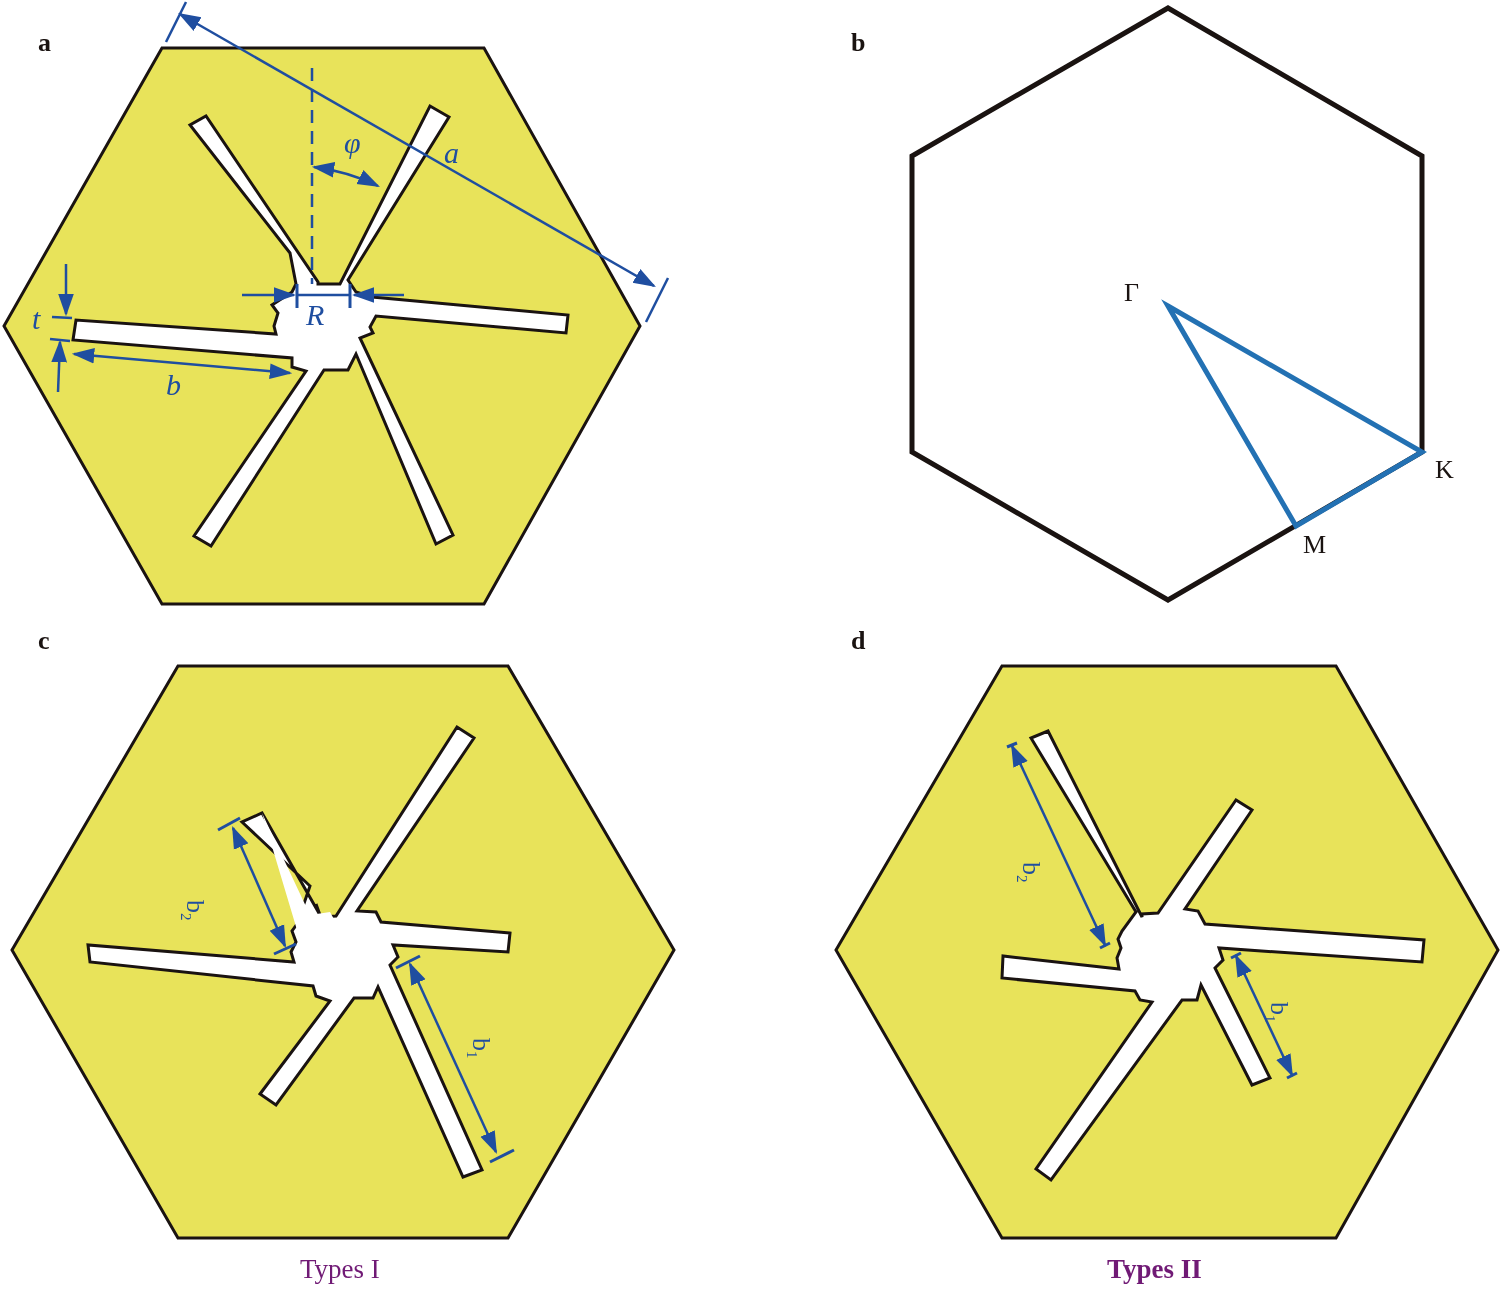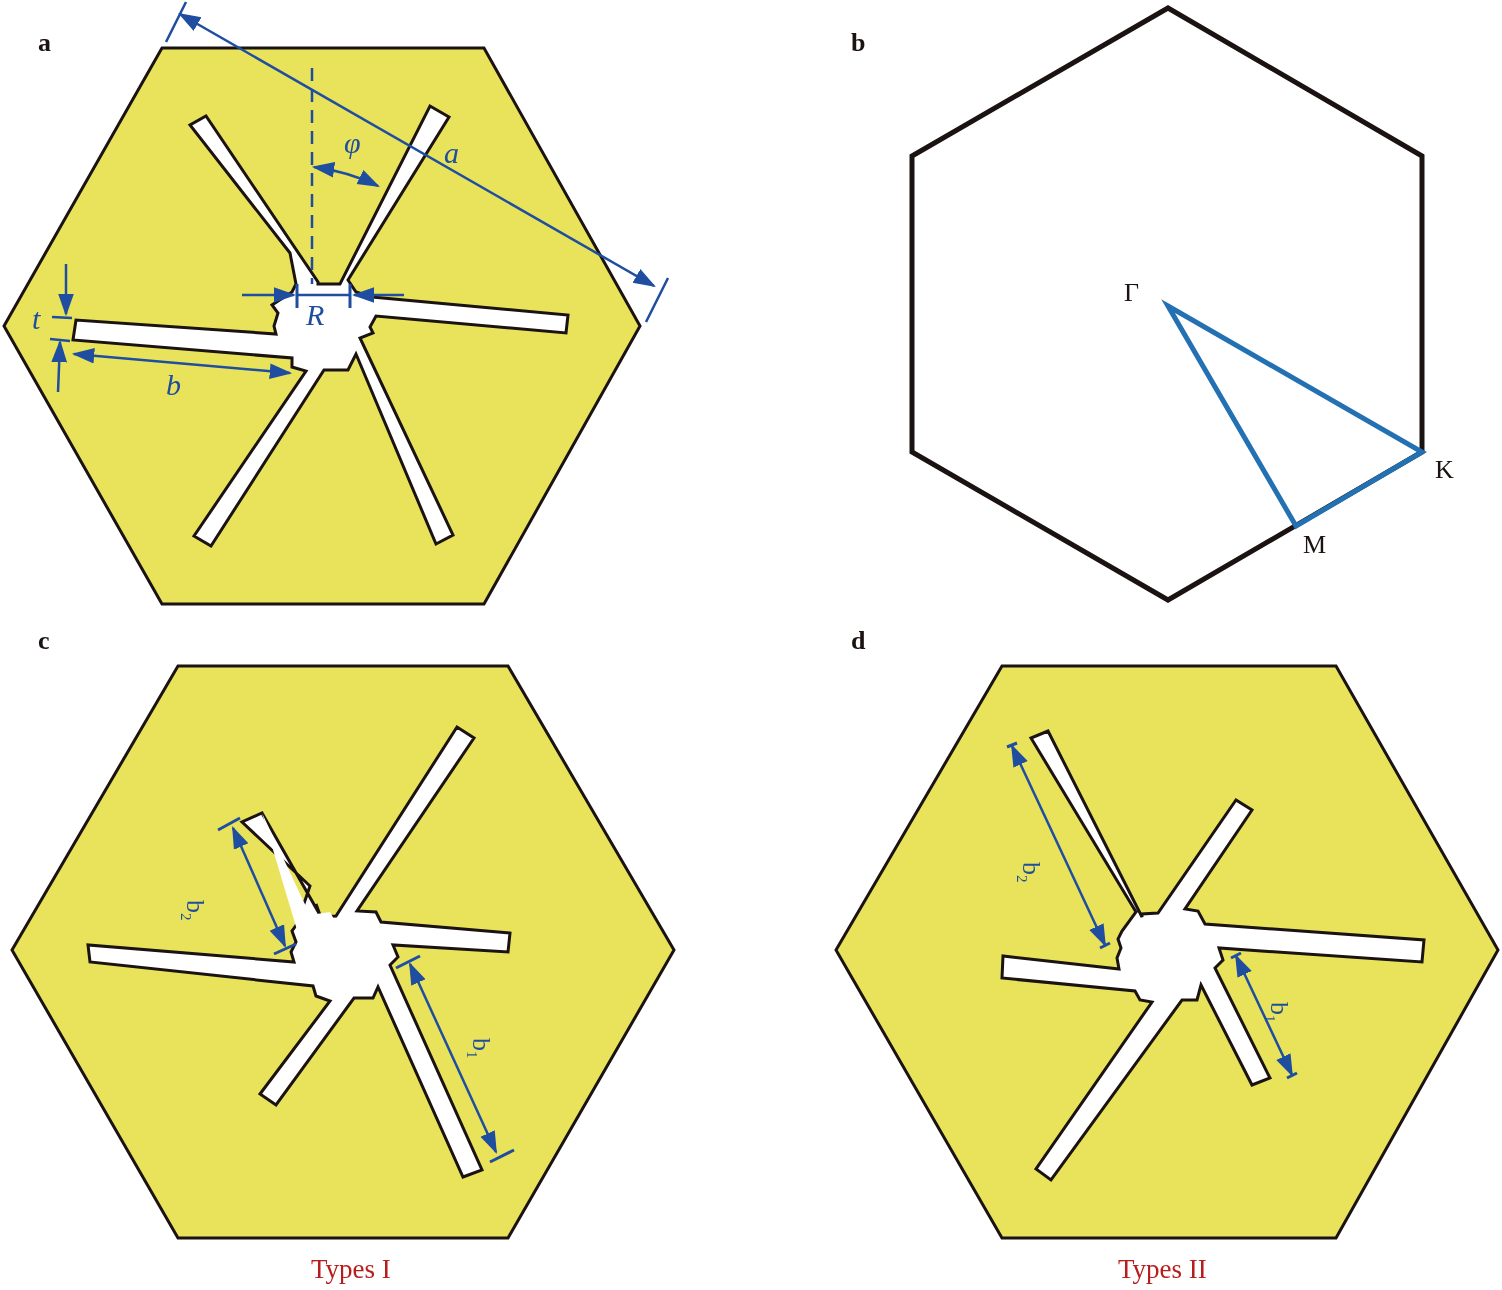--- a/index.html
+++ b/index.html
@@ -1,19 +1,19 @@
 <!DOCTYPE html>
 <html><head>
 <meta charset="utf-8">
 <style>
   html, body { margin: 0; padding: 0; background: #ffffff; }
   body { width: 1502px; height: 1290px; position: relative; overflow: hidden; font-family: "Liberation Serif", serif; }
   #figure { position: absolute; left: 0; top: 0; width: 1502px; height: 1290px; }
   .panel-label { position: absolute; font-family: "Liberation Serif", serif; font-weight: bold; font-size: 26px; color: #1a1311; }
-  .caption { position: absolute; font-family: "Liberation Serif", serif; font-size: 27px; color: #b91c1c; margin-left: 11px; }
+  .caption { position: absolute; font-family: "Liberation Serif", serif; font-size: 27px; color: #701a75; }
   .sym { position: absolute; font-family: "Liberation Serif", serif; color: #1f4ea0; font-style: italic; font-size: 30px; line-height: 1; }
   .sym-sub { position: absolute; font-family: "Liberation Serif", serif; color: #1f4ea0; font-size: 24px; line-height: 1; }
   .bz-label { position: absolute; font-family: "Liberation Serif", serif; color: #1a1311; font-size: 26px; line-height: 1; }
 </style>
 </head>
 <body>
 
 <div id="figure">
   <svg width="1502" height="1290" viewBox="0 0 1502 1290" xmlns="http://www.w3.org/2000/svg">
     <defs>
@@ -132,14 +132,14 @@
   
   <div style="position:absolute; left:1044px; top:862px; transform: rotate(90deg); transform-origin: left top; white-space:nowrap;">
     <span class="sym-sub" style="position:relative; font-size:26px;">b</span><span class="sym-sub" style="position:relative; font-size:15px; top:6px;">2</span>
   </div>
   <div style="position:absolute; left:1292px; top:1002px; transform: rotate(90deg); transform-origin: left top; white-space:nowrap;">
     <span class="sym-sub" style="position:relative; font-size:26px;">b</span><span class="sym-sub" style="position:relative; font-size:15px; top:6px;">1</span>
   </div>
 
   
   <div class="caption" style="left:300px; top:1254px;">Types I</div>
-  <div class="caption" style="left:1107px; top:1254px;">Types II</div>
+  <div class="caption" style="left:1107px; top:1254px;font-weight:bold;">Types II</div>
 </div>
 
 </body></html>

